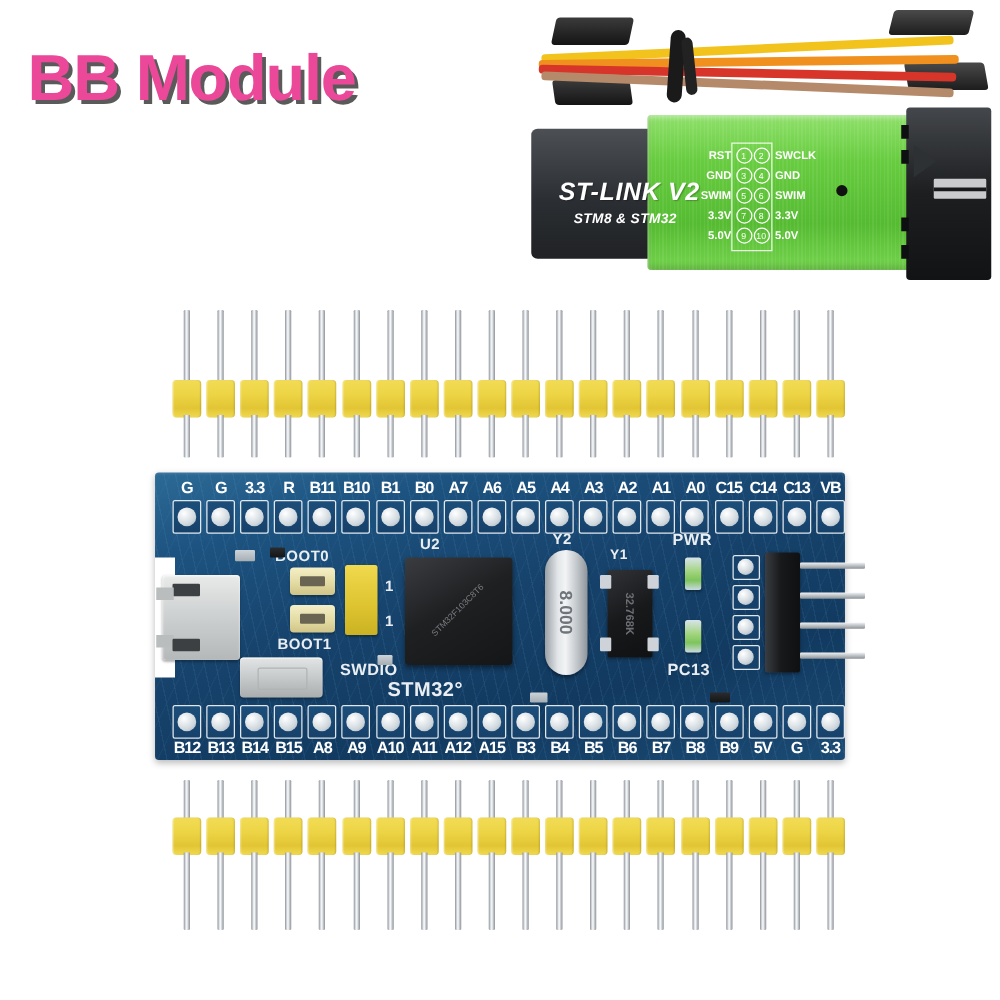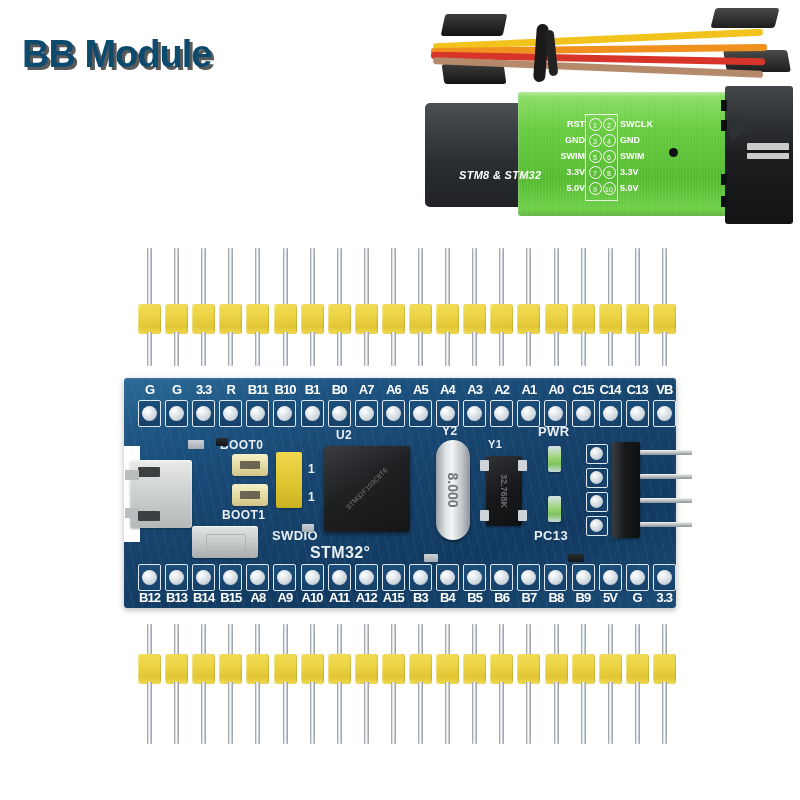--- a/index.html
+++ b/index.html
@@ -1,21 +1,21 @@
 <!DOCTYPE html>
 <html><head>
 <meta charset="utf-8">
 <style>
   html,body{margin:0;padding:0;background:#ffffff;}
   body{width:800px;height:800px;position:relative;overflow:hidden;
        font-family:"Liberation Sans",sans-serif;}
 
   
-  #title{position:absolute;left:22px;top:33px;font-size:38px;font-weight:bold;
-         color:#0c4a6e;letter-spacing:-1px;
+  #title{position:absolute;left:22px;top:33px;font-size:52px;font-weight:bold;
+         color:#ec4899;letter-spacing:-1px;
          text-shadow:3px 3px 0 #5a5a5a;white-space:nowrap;}
 
   
   #wires{position:absolute;left:425px;top:2px;width:370px;height:92px;}
   .wire{position:absolute;height:7px;border-radius:3px;}
   .dupont{position:absolute;background:linear-gradient(180deg,#4a4a4a,#1d1d1d);
           border-radius:2px;}
   .dupont-l{position:absolute;background:linear-gradient(180deg,#3b3b3b,#141414);}
   #tie{position:absolute;left:110px;top:22px;width:12px;height:58px;
        border-radius:6px;background:#1a1a1a;transform:rotate(4deg);}
@@ -193,20 +193,21 @@
   <div class="wire" style="left:8px;top:62px;width:330px;background:#b58a6a;transform:rotate(2.4deg);"></div>
 
   <div id="tie"></div>
   <div id="tie2"></div>
 </div>
 
 <div id="stlink">
   <div id="st-cap"></div>
   <div id="st-body"></div>
 
+  <div id="st-name">ST-LINK V2</div>
   <div id="st-sub">STM8 &amp; STM32</div>
 
   <div id="pinbox"></div>
   <div id="st-pins">
     <div class="pinrow">
       <span class="pl">RST</span>
       <span class="pnum">1</span>
       <span class="pnum">2</span>
       <span class="pr">SWCLK</span>
     </div>

